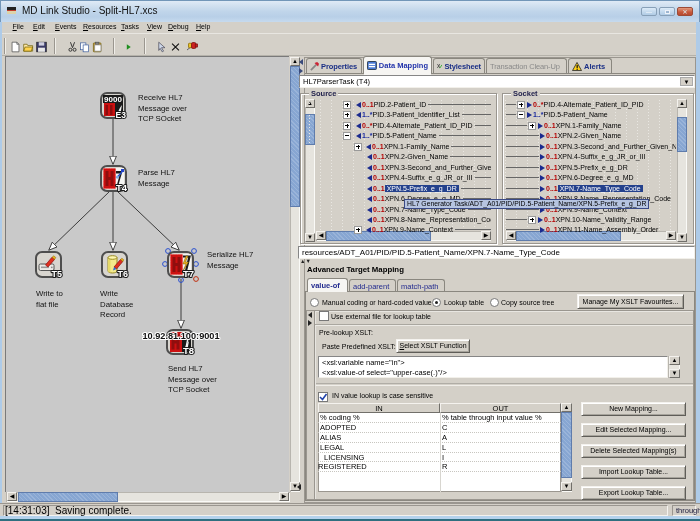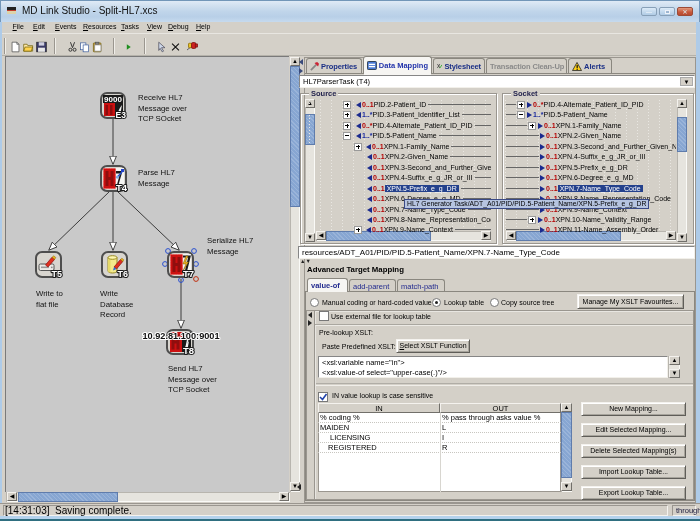--- a/index.html
+++ b/index.html
@@ -240,21 +240,21 @@
     </svg>
   </div>
 <svg class="abs" style="left:140px;top:330px;z-index:4" width="82" height="12">
     <text x="41" y="9" text-anchor="middle" font-family="Liberation Sans" font-size="9.2" font-weight="bold" fill="#111" stroke="#fff" stroke-width="2" paint-order="stroke" stroke-linejoin="round">10.92.81.100:9001</text>
   </svg>
 
 <div class="ctext" style="left:138px;top:93px">Receive HL7<br>Message over<br>TCP SOcket</div>
 <div class="ctext" style="left:138px;top:168px">Parse HL7<br>Message</div>
 <div class="ctext" style="left:36px;top:289px">Write to<br>flat file</div>
 <div class="ctext" style="left:100px;top:289px">Write<br>Database<br>Record</div>
-<div class="ctext" style="left:207px;top:236px">Serialize HL7<br>Message</div>
+<div class="ctext" style="left:207px;top:250px">Serialize HL7<br>Message</div>
 <div class="ctext" style="left:168px;top:364px">Send HL7<br>Message over<br>TCP Socket</div>
 
 <div class="sb" style="left:290px;top:57px;width:10px;height:435px"></div>
 <div class="sbtn" style="left:290px;top:57px">▲</div>
 <div class="thumb" style="left:290px;top:66px;width:10px;height:141px"></div>
 <div class="sbtn" style="left:290px;top:482px">▼</div>
 <div class="sb" style="left:6px;top:492px;width:284px;height:10px"></div>
 <div class="sbtn" style="left:7px;top:492px">◀</div>
 <div class="thumb" style="left:18px;top:492px;width:100px;height:10px"></div>
 <div class="sbtn" style="left:279px;top:492px">▶</div>
@@ -267,21 +267,21 @@
       </svg>Properties</div>
  <div class="tab tabsel" style="left:363px;top:56px;width:69px;color:#2233aa;font-weight:bold"><svg width="10" height="9" viewBox="0 0 11 10">
         <rect x="0.5" y="0.5" width="10" height="9" rx="1" fill="#4a7ad4" stroke="#234"></rect>
         <rect x="2" y="3" width="7" height="4" fill="#fff"></rect>
         <path d="M2 5h7" stroke="#4a7ad4"></path>
       </svg>Data Mapping</div>
  <div class="tab" style="left:433px;top:58px;width:52px;color:#1a2f86;font-weight:bold;letter-spacing:-0.1px"><svg width="9" height="9" viewBox="0 0 10 10">
         <text x="0" y="8" font-size="9" font-weight="bold" fill="#444">X</text>
         <path d="M5 8l4-6" stroke="#2a2" stroke-width="1.5"></path>
       </svg>Stylesheet</div>
- <div class="tab" style="left:486px;top:58px;width:81px;color:#8a8a8a;font-weight:bold;letter-spacing:-0.15px">Transaction Clean-Up</div>
+ <div class="tab" style="left:486px;top:58px;width:81px;color:#8a8a8a;font-weight:normal;letter-spacing:-0.15px">Transaction Clean-Up</div>
  <div class="tab" style="left:568px;top:58px;width:44px;color:#1a2f86;font-weight:bold"><svg width="10" height="9" viewBox="0 0 11 10">
         <path d="M5.5 0.5L10.5 9.5H0.5z" fill="#ffd117" stroke="#333"></path>
         <rect x="5" y="3.4" width="1.4" height="3.2" fill="#111"></rect>
         <rect x="5" y="7.4" width="1.4" height="1.3" fill="#111"></rect>
       </svg>Alerts</div>
  <div class="abs" style="left:305px;top:73px;width:390px;height:1px;background:#8a877f"></div>
  <div class="abs" style="left:364px;top:73px;width:67px;height:2px;background:#f6f5f2"></div>
 </div>
 <div class="abs sunken" style="left:299px;top:75px;width:396px;height:13px;font-size:7.5px;line-height:11px;padding-left:3px">HL7ParserTask (T4)
  <div class="abs" style="right:1px;top:1px;width:13px;height:9px;background:#d4d0c8;border:1px solid #aaa;font-size:6px;text-align:center;line-height:8px">▼</div>
@@ -429,32 +429,40 @@
     <path d="M2 5l2.5 2.5L8.5 2" fill="none" stroke="#2244aa" stroke-width="1.6"></path>
   </svg>
 <div class="lbl" style="left:332px;top:392px">IN value lookup is case sensitive</div>
 
 <div class="abs" id="ltable" style="left:318px;top:403px;width:243px;height:89px;background:#fff;border:1px solid #9a968f"></div>
 <div class="abs" style="left:318px;top:403px;width:122px;height:10px;background:#d4d0c8;border:1px solid;border-color:#f4f2ee #716f6a #716f6a #f4f2ee;text-align:center;font-size:7.5px;line-height:9px">IN</div>
 <div class="abs" style="left:440px;top:403px;width:121px;height:10px;background:#d4d0c8;border:1px solid;border-color:#f4f2ee #716f6a #716f6a #f4f2ee;text-align:center;font-size:7.5px;line-height:9px">OUT</div>
 <div class="abs" id="tbody" style="left:318px;top:413px;width:243px;height:79px;font-size:7.5px">
  <div style="display:flex;height:9.9px;line-height:9.5px">
       <span style="width:122px;padding-left:2px">% coding %</span>
-      <span style="padding-left:2px">% pass through asks value %</span>
-    </div>
- <div style="display:flex;height:9.9px;line-height:9.5px">
-      <span style="width:122px;padding-left:2px">MAIDEN</span>
+      <span style="padding-left:2px">% table through input value %</span>
+    </div>
+ <div style="display:flex;height:9.9px;line-height:9.5px">
+      <span style="width:122px;padding-left:2px">ADOPTED</span>
+      <span style="padding-left:2px">C</span>
+    </div>
+ <div style="display:flex;height:9.9px;line-height:9.5px">
+      <span style="width:122px;padding-left:2px">ALIAS</span>
+      <span style="padding-left:2px">A</span>
+    </div>
+ <div style="display:flex;height:9.9px;line-height:9.5px">
+      <span style="width:122px;padding-left:2px">LEGAL</span>
       <span style="padding-left:2px">L</span>
     </div>
  <div style="display:flex;height:9.9px;line-height:9.5px">
-      <span style="width:122px;padding-left:12px">LICENSING</span>
+      <span style="width:122px;padding-left:6px">LICENSING</span>
       <span style="padding-left:2px">I</span>
     </div>
  <div style="display:flex;height:9.9px;line-height:9.5px">
-      <span style="width:122px;padding-left:10px">REGISTERED</span>
+      <span style="width:122px;padding-left:0">REGISTERED</span>
       <span style="padding-left:2px">R</span>
     </div>
 </div>
 <div class="abs" style="left:440px;top:413px;width:1px;height:79px;background:#d8d6d0"></div>
 
 <div class="sb" style="left:561px;top:403px;width:11px;height:89px"></div>
 <div class="sbtn" style="left:561px;top:403px;width:11px">▲</div>
 <div class="thumb" style="left:561px;top:412px;width:11px;height:66px"></div>
 <div class="sbtn" style="left:561px;top:482px;width:11px">▼</div>
 

